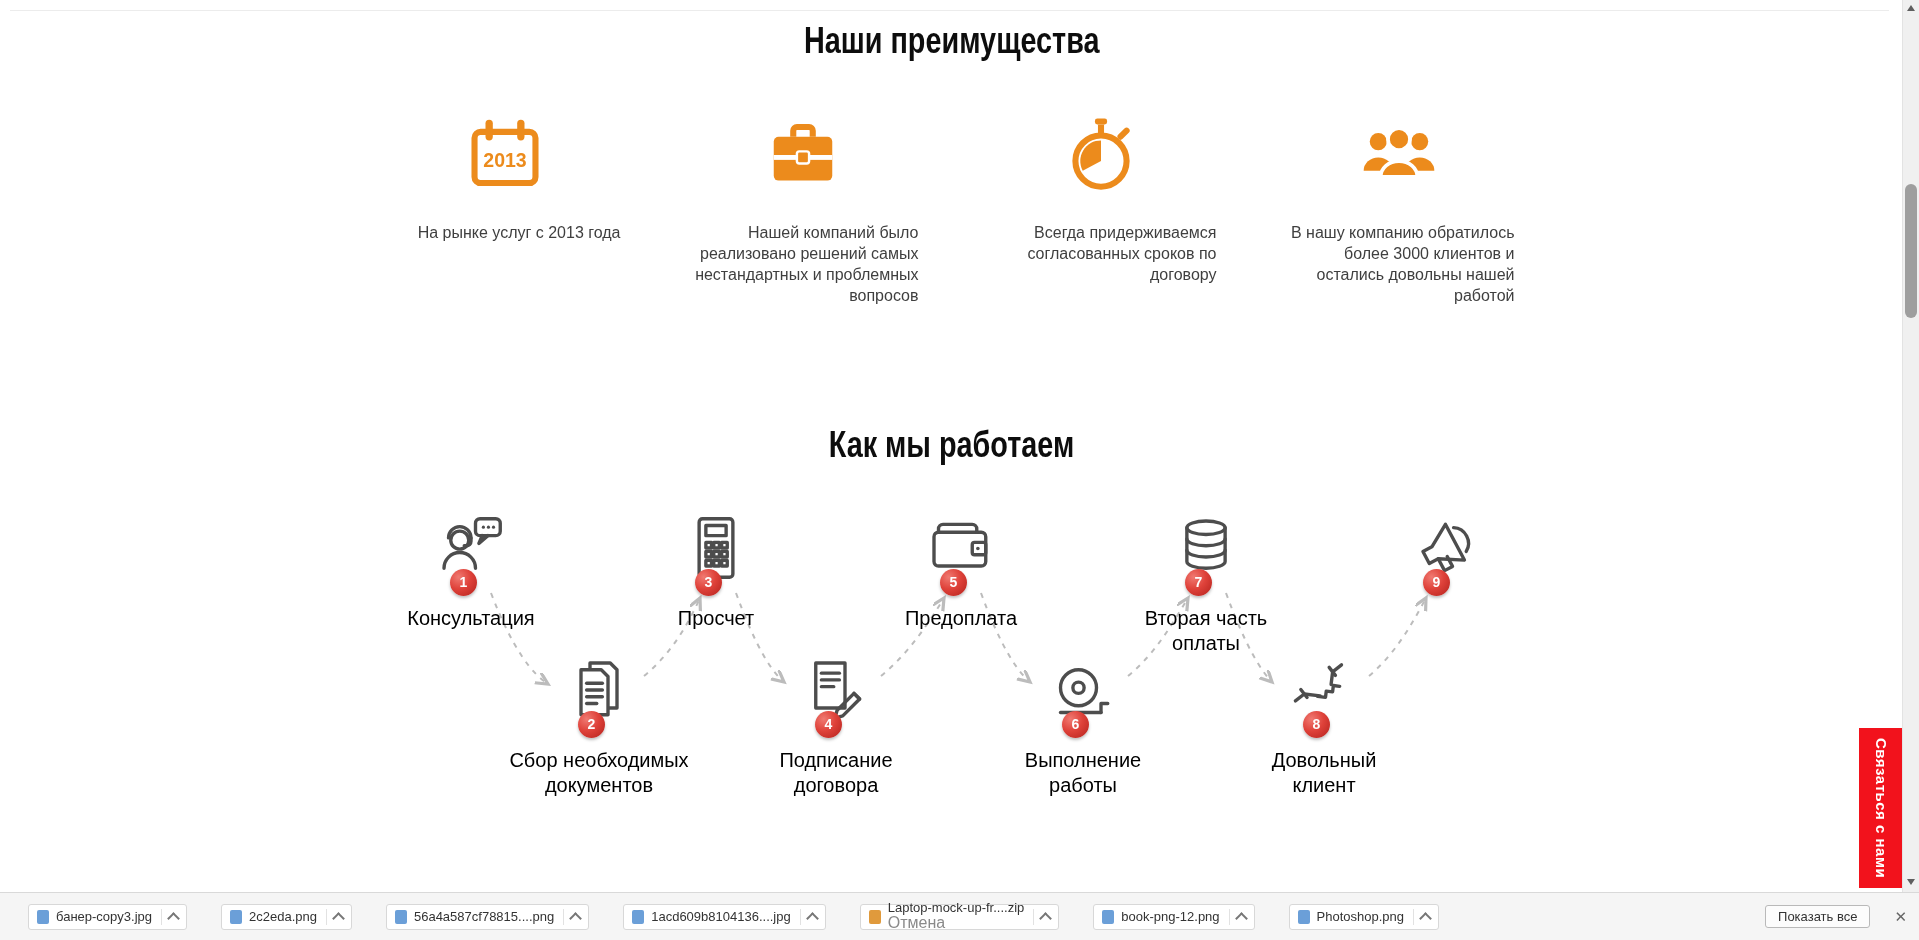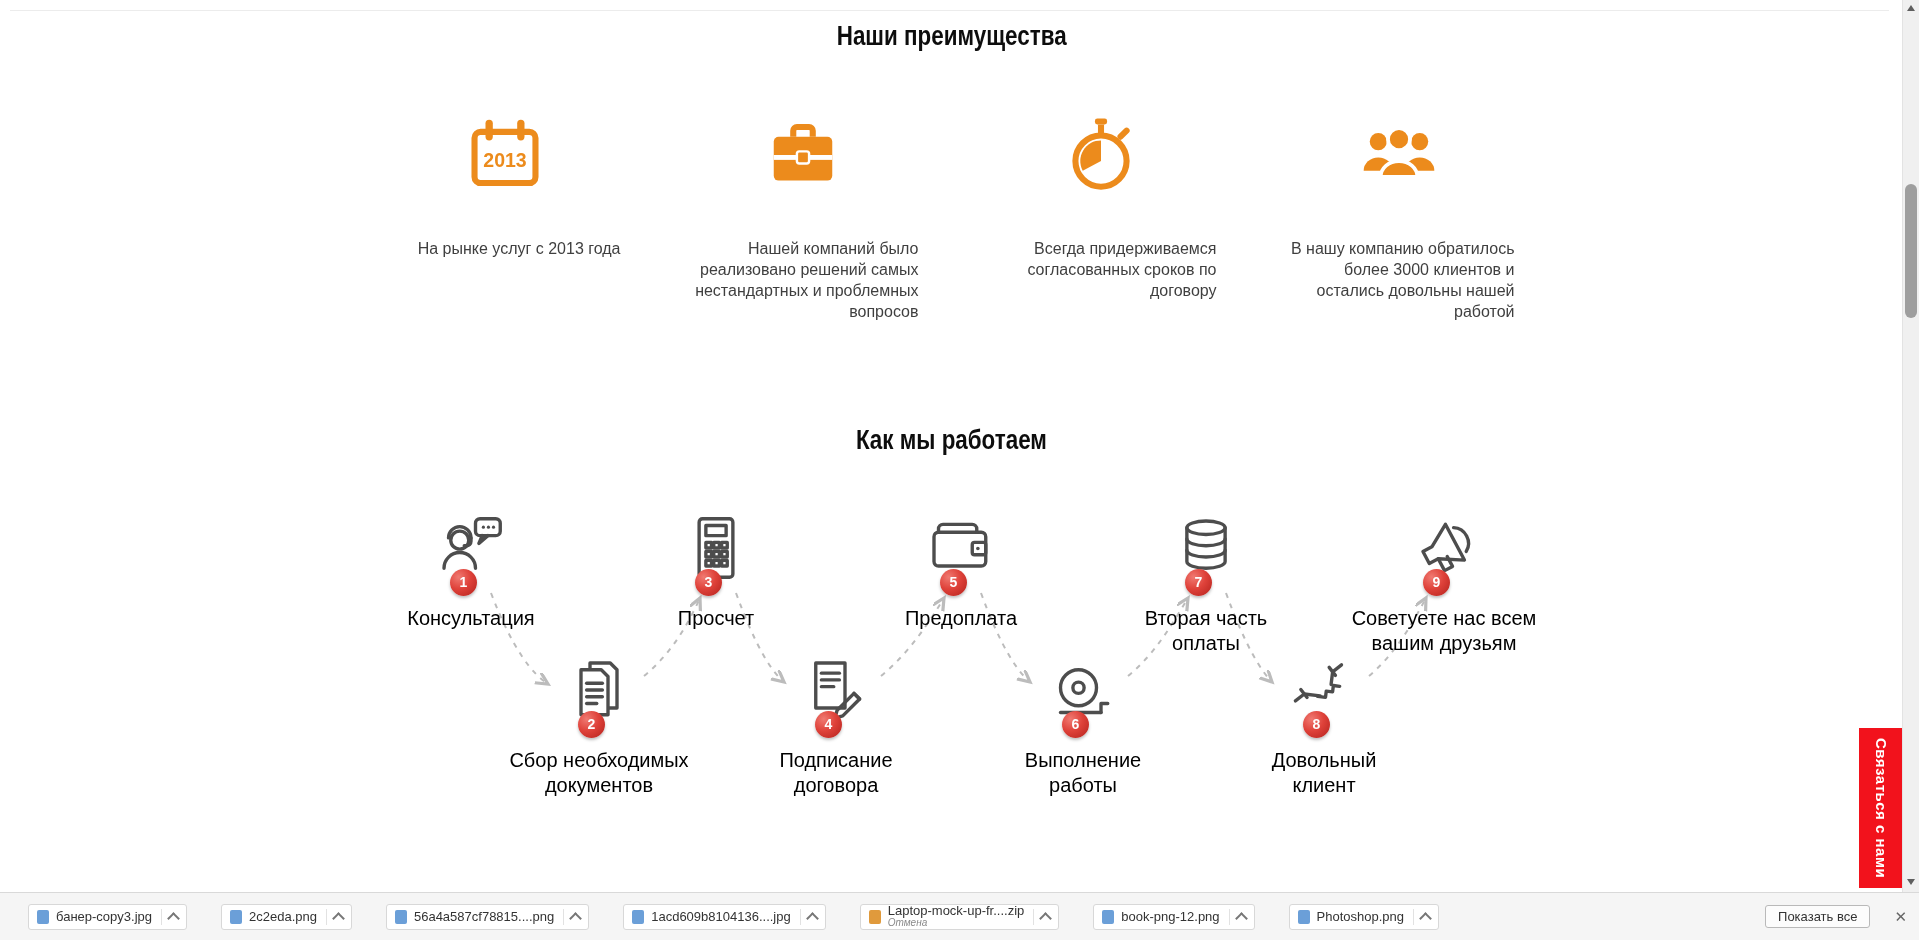--- a/index.html
+++ b/index.html
@@ -2,31 +2,31 @@
 <html><head>
 <meta charset="utf-8">
 <style>
   html,body{margin:0;padding:0;}
   .screen{position:relative;width:1919px;height:940px;overflow:hidden;background:#fff;
           font-family:"Liberation Sans",sans-serif;color:#333;}
   .topline{position:absolute;top:10px;left:10px;right:30px;height:1px;background:#ececec;}
 
   
   .sec-title{position:absolute;left:0;width:1903px;text-align:center;margin:0;
-             font-size:28px;font-weight:700;color:#0d0d0d;}
+             font-size:36px;font-weight:700;color:#0d0d0d;}
   .sec-title .condensed{display:inline-block;transform:scaleX(.8);transform-origin:center;}
   .adv-title{top:20px;}
   .wf-title{top:424px;}
 
   
   .adv-row{position:absolute;top:108px;left:0;width:1903px;display:flex;justify-content:center;gap:14px;}
   .adv-col{width:284px;text-align:right;}
   .adv-icon{height:94px;display:flex;align-items:center;justify-content:center;}
   .adv-icon svg{width:78px;height:78px;}
-  .adv-text{margin-top:36px;font-size:16px;line-height:1.32;color:#3f3f3f;padding:0 26px;}
+  .adv-text{margin-top:20px;font-size:16px;line-height:1.32;color:#3f3f3f;padding:0 26px;}
   svg text{font-family:"Liberation Sans",sans-serif;}
 
   
   .steps{position:absolute;top:498px;left:0;width:1903px;height:340px;}
   .arrows{position:absolute;left:0;top:0;pointer-events:none;}
   .step{position:absolute;text-align:center;}
   .icon-wrap{position:relative;width:72px;height:72px;margin:0 auto;}
   .icon-wrap svg{width:72px;height:72px;}
   .step-svg{stroke:#4d4d4d;stroke-width:3;fill:none;stroke-linecap:round;stroke-linejoin:round;}
   .badge{position:absolute;left:50%;margin-left:-21px;bottom:-12px;width:27px;height:27px;border-radius:50%;
@@ -63,21 +63,21 @@
   
   .dlbar{position:absolute;left:0;right:0;bottom:0;height:48px;background:#f5f5f5;border-top:1px solid #d9d9d9;
          display:flex;align-items:center;padding-left:28px;box-sizing:border-box;}
   .dl-item{display:flex;align-items:center;height:24px;background:#fff;border:1px solid #d8d8d8;border-radius:3px;
            padding:0 6px 0 8px;margin-right:34px;cursor:pointer;}
   .ficon{width:12px;height:14px;border-radius:2px;margin-right:7px;flex:none;}
   .ficon.img{background:#6b9fd8;}
   .ficon.zip{background:#e09a3c;}
   .dl-name{font-size:13px;color:#333;white-space:nowrap;}
   .dl-text-col{display:flex;flex-direction:column;justify-content:center;line-height:1.05;}
-  .dl-sub{font-size:10px;color:#8a8a8a;white-space:nowrap;font-style:italic;}
+  .dl-sub{font-size:16px;color:#8a8a8a;white-space:nowrap;}
   .dl-sep{width:1px;height:16px;background:#e2e2e2;margin:0 7px 0 9px;}
   .chev{width:7px;height:7px;border-left:2px solid #777;border-top:2px solid #777;transform:rotate(45deg);margin:3px 2px 0 0;}
   .dl-right{margin-left:auto;display:flex;align-items:center;padding-right:12px;gap:6px;}
   .show-all{font-size:13px;color:#333;background:#fcfcfc;border:1px solid #b9b9b9;border-radius:3px;padding:3px 12px;cursor:pointer;}
   .dl-close{margin-left:18px;font-size:15px;color:#666;cursor:pointer;}
 </style>
 </head>
 <body>
 
 <div class="screen">
@@ -288,21 +288,20 @@
       <div class="icon-wrap">
         <svg viewBox="0 0 64 64" class="step-svg">
           <g transform="rotate(-28 32 32)">
             <path d="M14 26 h9 l20 -12 v36 l-20 -12 h-9 z"></path>
             <path d="M23 38 v12 h8 v-10"></path>
             <path d="M48 20 a14 14 0 0 1 0 24"></path>
           </g>
         </svg>
         <span class="badge">9</span>
       </div>
-      <div class="label">Советуете нас всем вашим друзьям</div>
     </div>
   </div>
 
   <div class="contact">
     <span>Связаться с нами</span>
   </div>
 
   <div class="vscroll">
     <div class="tri-up"></div>
     <div class="vthumb"></div>

